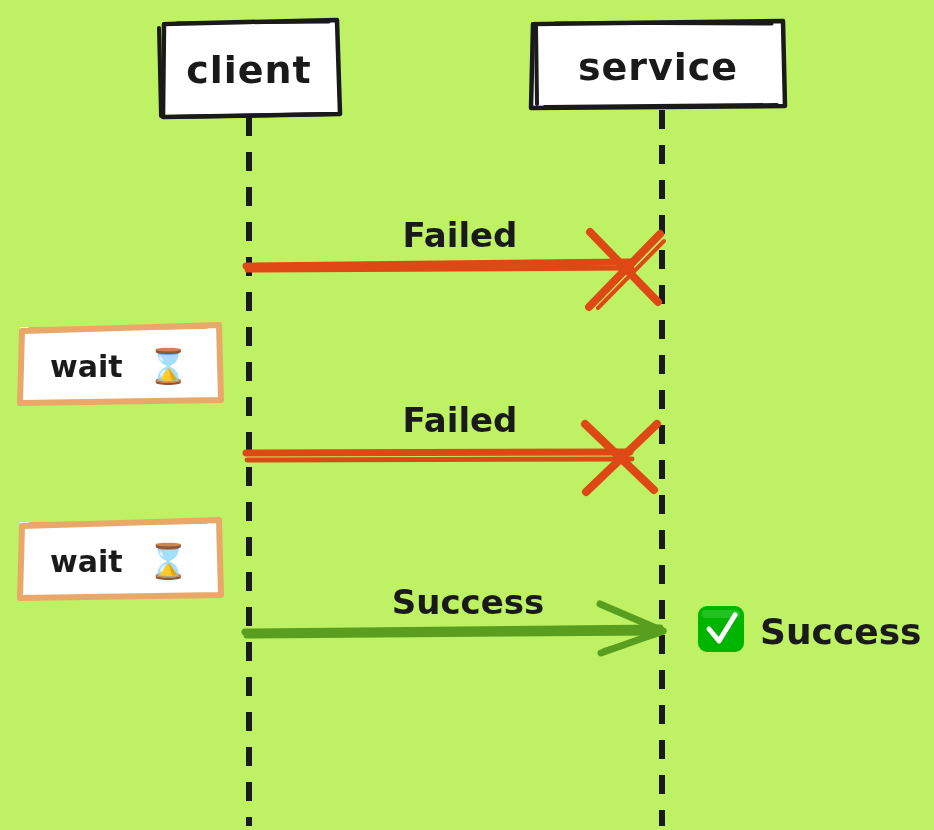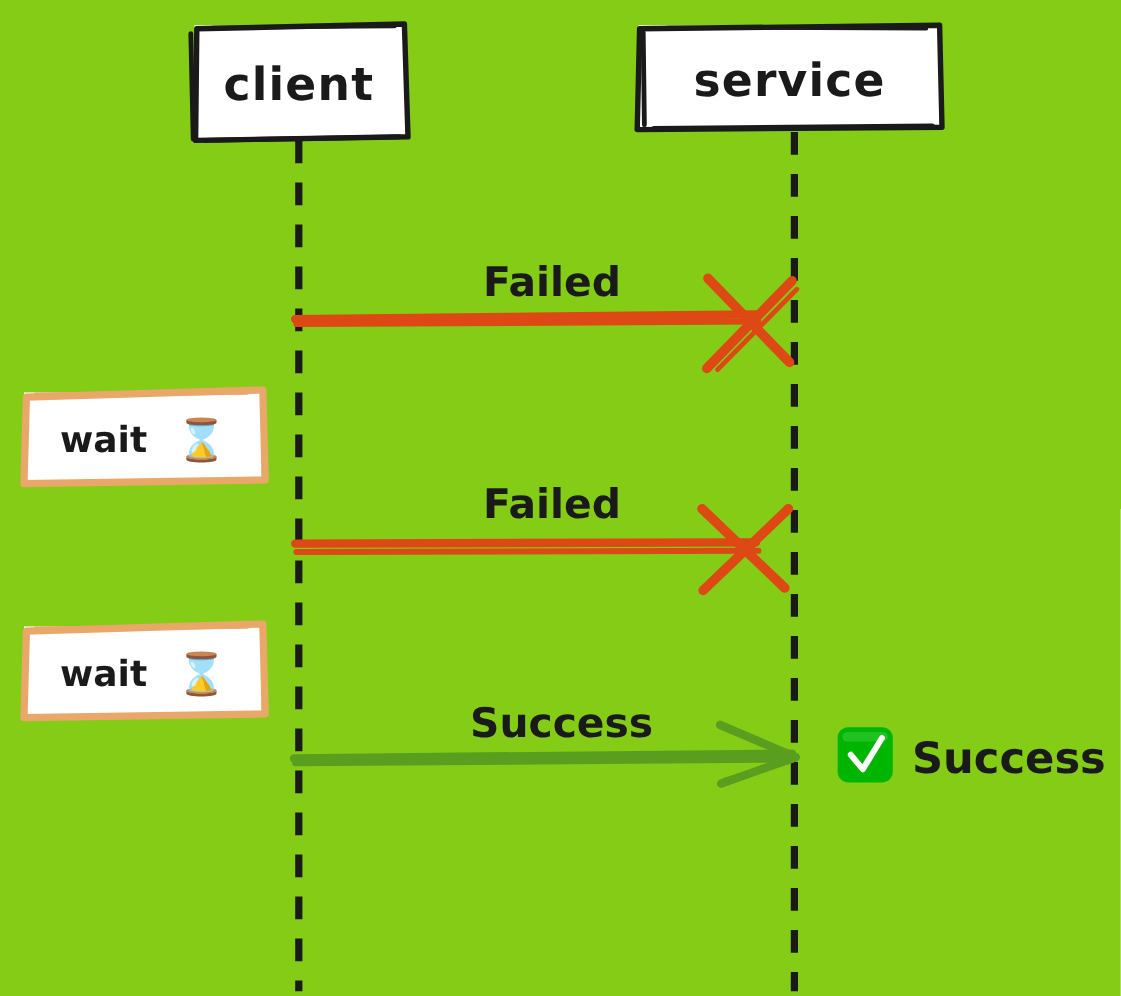--- a/index.html
+++ b/index.html
@@ -8,21 +8,21 @@
     padding: 0;
     background: #ffffff;
   }
   body {
     font-family: "DejaVu Sans", sans-serif;
   }
   #canvas {
     position: relative;
     width: 934px;
     height: 830px;
-    background: #84cc16;
+    background: #bef264;
     overflow: hidden;
   }
   #canvas svg.layer {
     position: absolute;
     top: 0;
     left: 0;
     width: 934px;
     height: 830px;
   }
   .hand-text {

